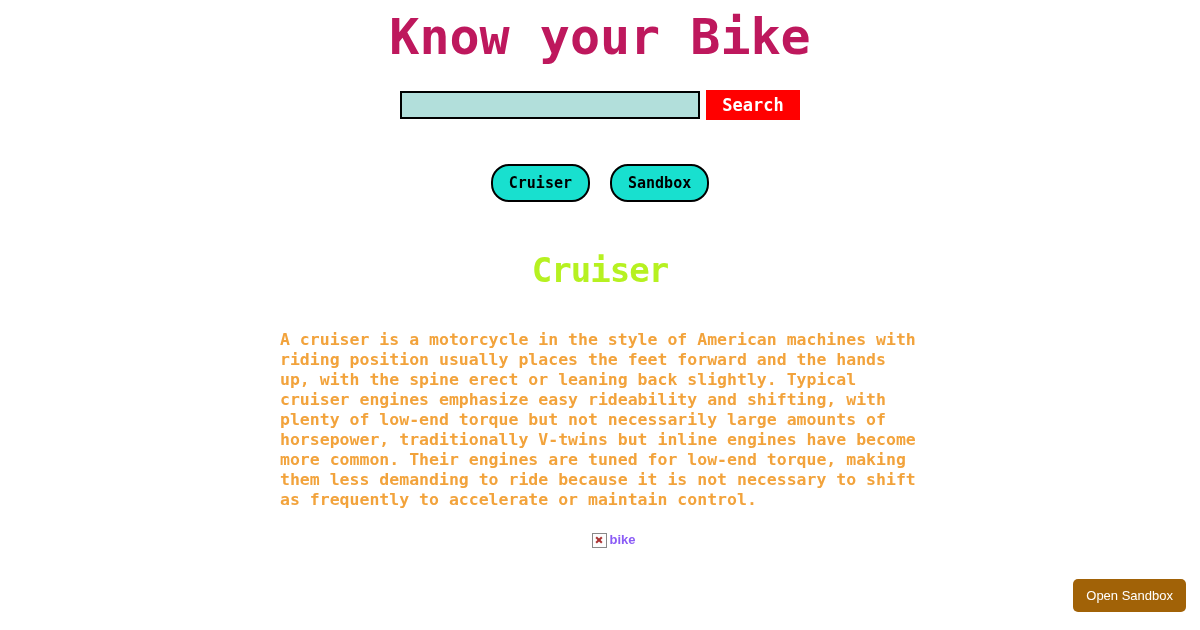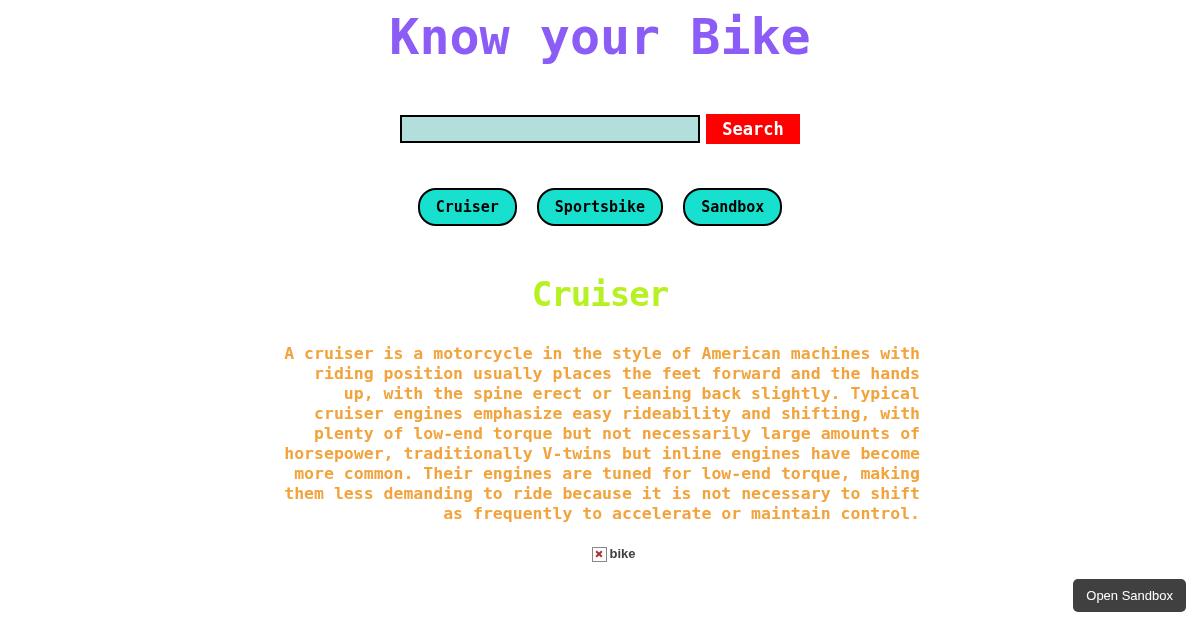--- a/index.html
+++ b/index.html
@@ -18,30 +18,30 @@
   .page {
     width: 1200px;
     text-align: center;
     position: relative;
   }
 
   .page-title {
     font-family: "DejaVu Sans Mono", monospace;
     font-weight: bold;
     font-size: 50px;
-    color: #8b5cf6;
+    color: #be185d;
     letter-spacing: 0px;
     margin: 0;
     padding-top: 6px;
     line-height: 62px;
     white-space: nowrap;
   }
 
   .search-row {
-    margin-top: 46px;
+    margin-top: 22px;
     display: flex;
     justify-content: center;
     align-items: center;
     gap: 6px;
   }
 
   .search-input {
     width: 300px;
     height: 28px;
     background: #b2dfdb;
@@ -95,38 +95,38 @@
     font-family: "DejaVu Sans Mono", monospace;
     font-weight: bold;
     font-size: 34px;
     color: #b6f121;
     margin: 0;
     padding-top: 48px;
     letter-spacing: -1px;
   }
 
   .description {
-    margin: 30px auto 0 auto;
+    margin: 40px auto 0 auto;
     width: 640px;
     font-family: "DejaVu Sans Mono", monospace;
     font-weight: bold;
     font-size: 16.5px;
     line-height: 20px;
     color: #f2a33c;
-    text-align: right;
+    text-align: left;
   }
 
   .broken-image {
     margin-top: 22px;
     display: inline-flex;
     align-items: flex-start;
     gap: 2px;
     font-family: "Liberation Sans", sans-serif;
     font-size: 13px;
-    color: #404040;
+    color: #8b5cf6;
     padding-left: 28px;
   }
   .broken-image .glyph {
     display: inline-block;
     width: 13px;
     height: 13px;
     border: 1px solid #888888;
     position: relative;
     background: #fdfdfd;
     margin-top: 1px;
@@ -145,21 +145,21 @@
   }
   .broken-image .alt {
     font-weight: bold;
     font-size: 13px;
   }
 
   .sandbox-button {
     position: absolute;
     right: 14px;
     bottom: 18px;
-    background: #404040;
+    background: #a16207;
     color: #ffffff;
     border: none;
     border-radius: 5px;
     font-family: "Liberation Sans", sans-serif;
     font-size: 13px;
     padding: 9px 13px;
     cursor: pointer;
     line-height: 15px;
   }
 </style>
@@ -170,21 +170,20 @@
 
   <h1 class="page-title">Know your Bike</h1>
 
   <div class="search-row">
     <input class="search-input" type="text" placeholder="" style="">
     <button class="search-button">Search</button>
   </div>
 
   <div class="category-row">
     <button class="cat-btn">Cruiser</button>
-    <button class="cat-btn">Sportsbike</button>
     <button class="cat-btn">Sandbox</button>
   </div>
 
   <h2 class="section-title">Cruiser</h2>
 
   <p class="description">A cruiser is a motorcycle in the style of American machines with riding position usually places the feet forward and the hands up, with the spine erect or leaning back slightly. Typical cruiser engines emphasize easy rideability and shifting, with plenty of low-end torque but not necessarily large amounts of horsepower, traditionally V-twins but inline engines have become more common. Their engines are tuned for low-end torque, making them less demanding to ride because it is not necessary to shift as frequently to accelerate or maintain control.</p>
 
   <div class="broken-image">
     <span class="glyph"></span>
     <span class="alt">bike</span>

